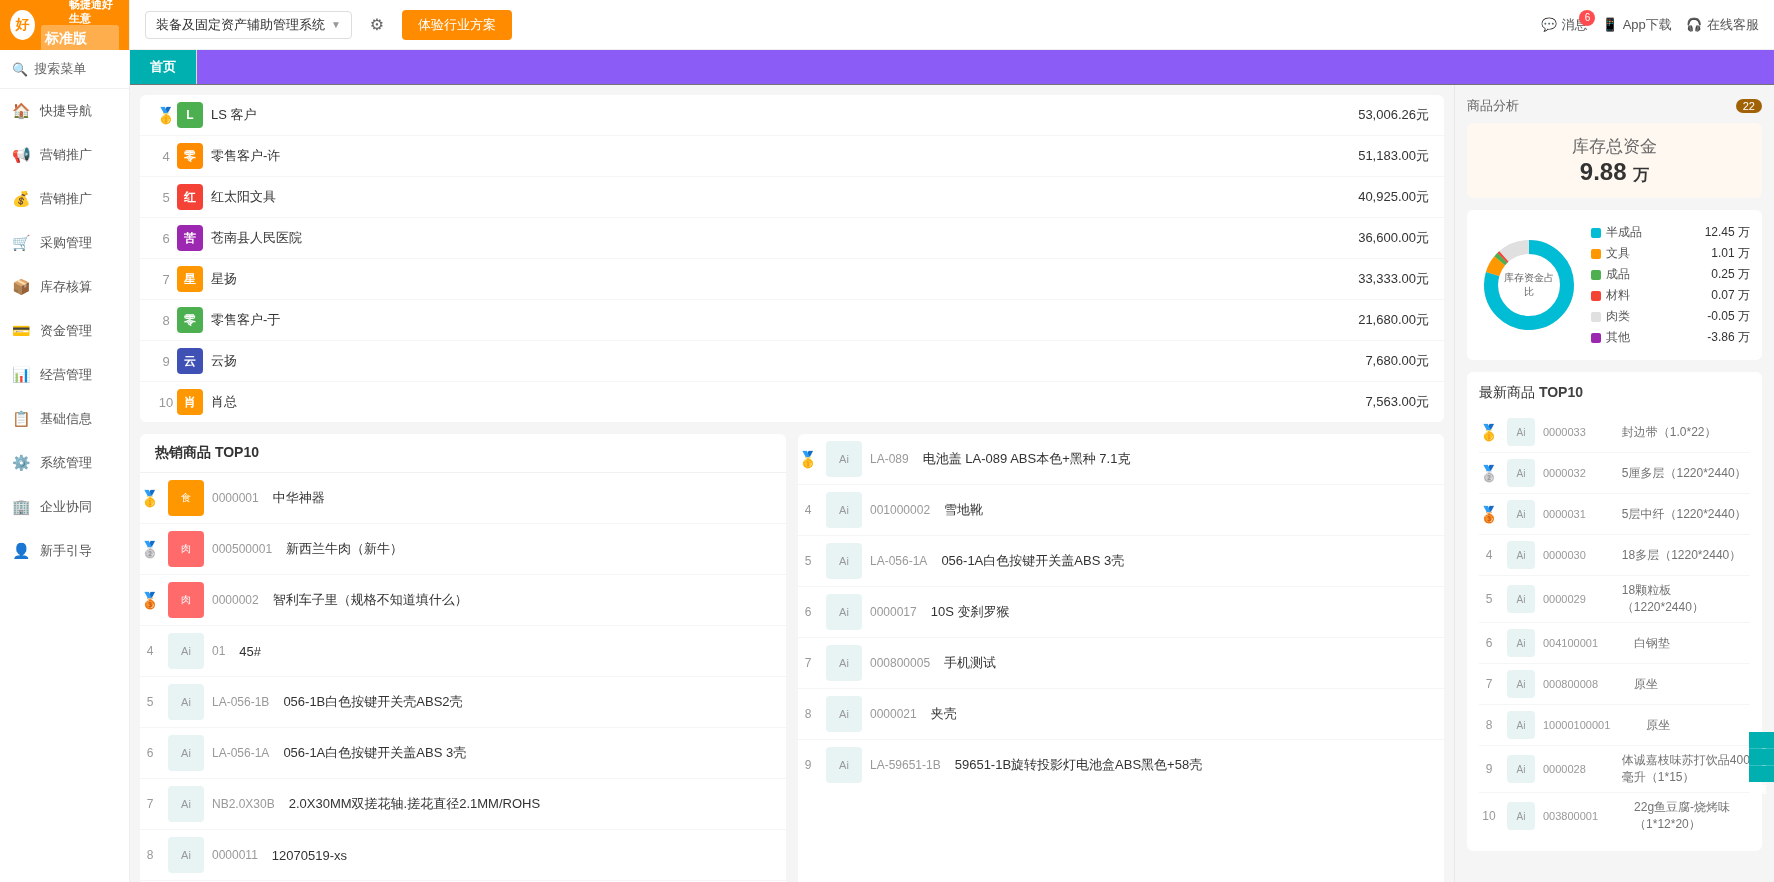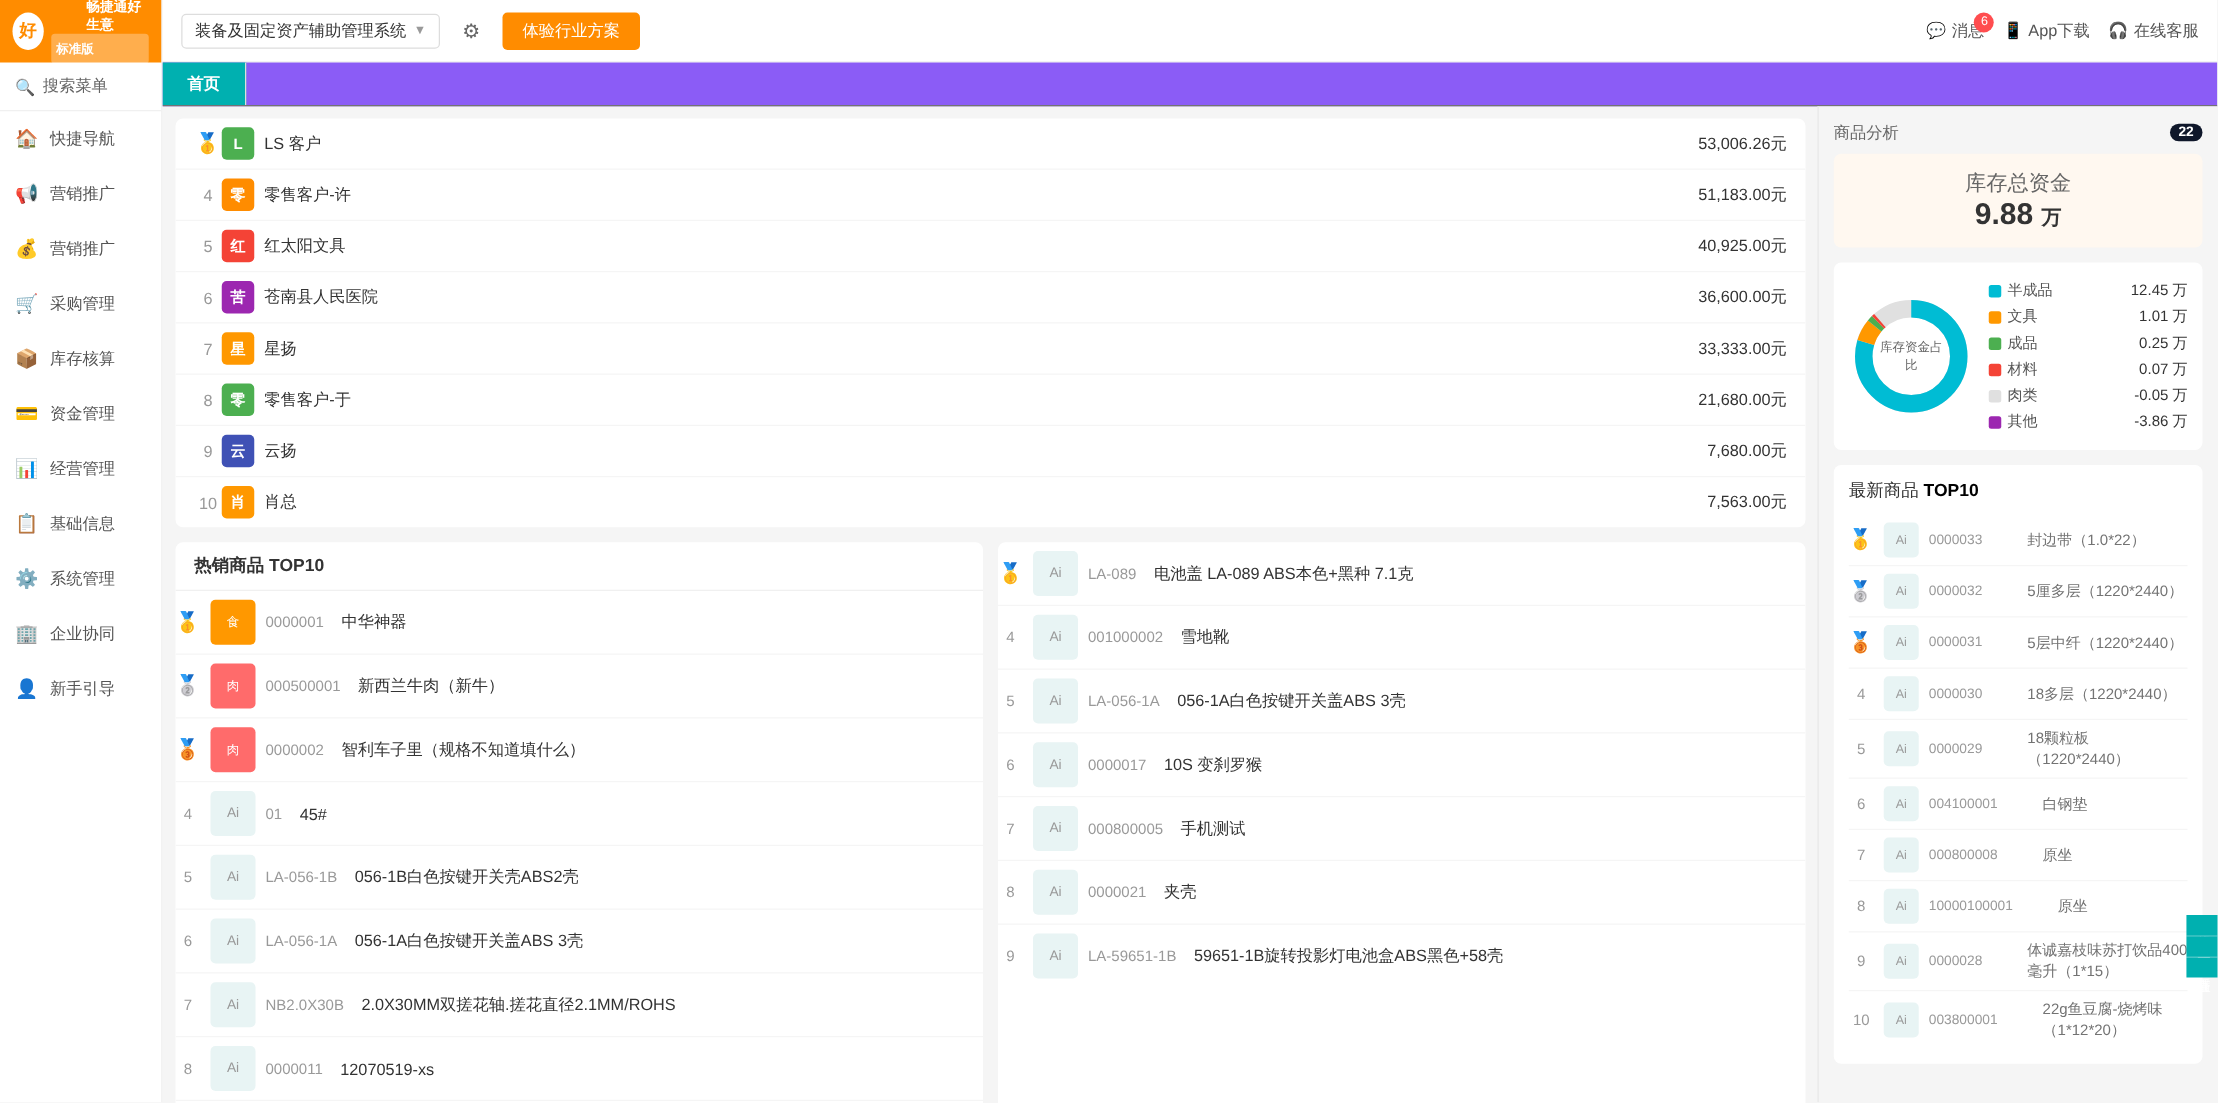--- a/index.html
+++ b/index.html
@@ -36,21 +36,21 @@
       justify-content: center;
       color: #ff8c00;
       font-weight: bold;
       font-size: 14px;
     }
     .sidebar-logo-text { font-size: 11px; line-height: 1.3; padding-left: 28px; }
     .sidebar-badge {
       background: rgba(255,255,255,0.3);
       border-radius: 3px;
       padding: 5px 4px;
-      font-size: 10px;
+      font-size: 14px;
     }
     .search-menu {
       display: flex;
       align-items: center;
       padding: 10px 12px;
       gap: 6px;
       color: #666;
       cursor: pointer;
       border-bottom: 1px solid #f0f0f0;
     }
@@ -304,26 +304,25 @@
     }
     .inventory-header {
       font-size: 13px;
       color: #666;
       margin-bottom: 8px;
       display: flex;
       align-items: center;
       justify-content: space-between;
     }
     .inventory-header .count-badge {
-      background: #0f172a;
+      background: #a16207;
       color: #fff;
       border-radius: 10px;
       padding: 1px 7px;
       font-size: 11px;
-      font-weight: bold;
     }
     .inventory-total {
       text-align: center;
       background: #fff8f0;
       border-radius: 6px;
       padding: 12px;
       margin-bottom: 12px;
     }
     .inventory-total-label { color: #666; font-size: 17px; }
     .inventory-total-value { font-size: 24px; font-weight: bold; color: #333; }
@@ -377,21 +376,21 @@
     .new-products {
       background: #fff;
       border-radius: 6px;
       padding: 12px;
     }
     .new-products-title {
       font-size: 14px;
       color: #333;
       margin-bottom: 10px;
     }
-    .new-products-title span { color: #000000; font-weight: bold; }
+    .new-products-title span { color: #404040; font-weight: bold; }
     .new-prod-item {
       display: flex;
       align-items: center;
       padding: 6px 0;
       border-bottom: 1px solid #f5f5f5;
       gap: 8px;
     }
     .new-prod-item:last-child { border-bottom: none; }
     .new-prod-rank { width: 20px; color: #999; font-size: 12px; text-align: center; }
     .new-prod-icon {

